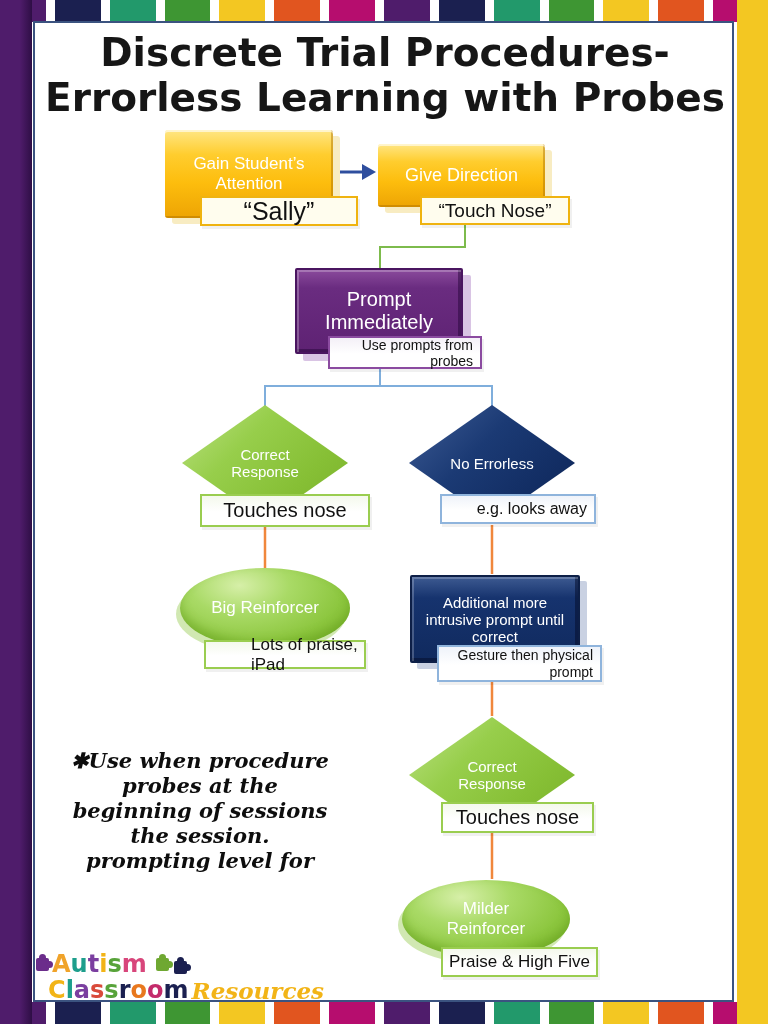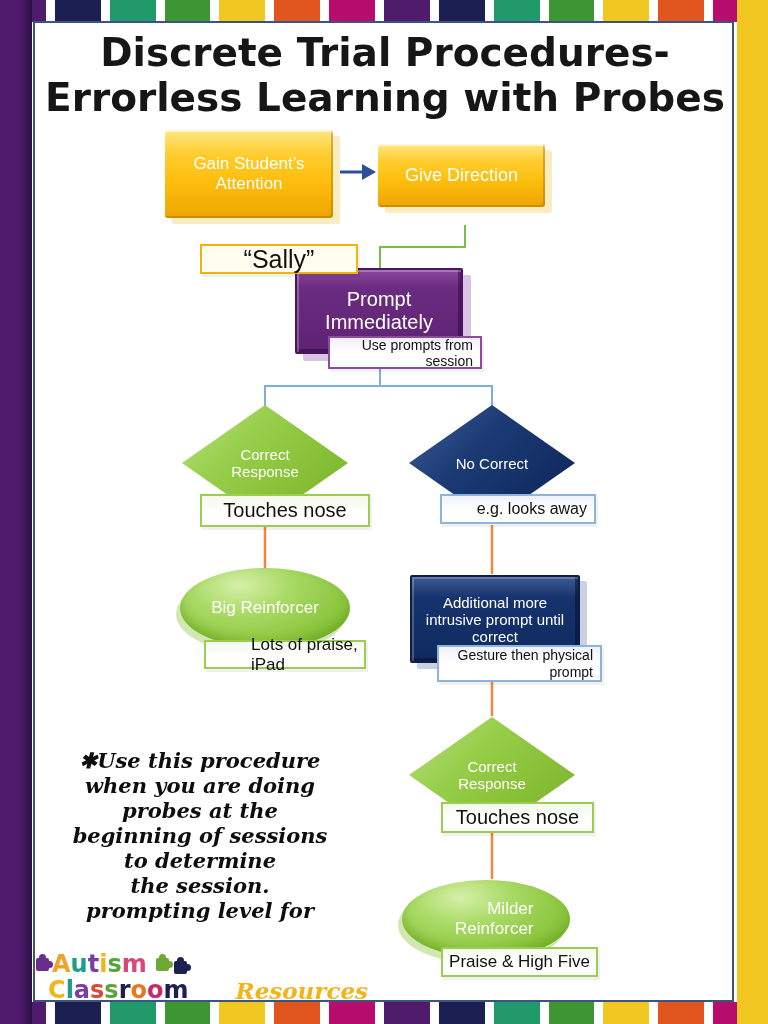--- a/index.html
+++ b/index.html
@@ -30,44 +30,44 @@
               box-shadow:8px 7px 0 #D9C4E4, inset 2px 2px 0 rgba(255,255,255,.25), inset -3px -3px 0 rgba(40,5,60,.5);}
   .box-navy{background:linear-gradient(180deg,#3D5A91 0%,#16336E 25%,#102A5E 100%);
             border:2px solid #0D1F47;border-radius:2px;
             box-shadow:7px 6px 0 #C9D1E2, inset 2px 2px 0 rgba(255,255,255,.22), inset -3px -3px 0 rgba(5,15,45,.55);}
   .diamond{clip-path:polygon(50% 0,100% 50%,50% 100%,0 50%);}
   .diamond-green{background:linear-gradient(135deg,#BCE283 0%,#97CE4B 35%,#86BF35 70%,#79B02B 100%);
                  filter:drop-shadow(-4px 6px 0 rgba(141,198,62,.45));}
   .diamond-navy{background:linear-gradient(135deg,#3E5C95 0%,#1B3A74 40%,#122D63 75%,#0E2554 100%);
                 filter:drop-shadow(-4px 6px 0 rgba(19,47,102,.35));}
   .ellipse{border-radius:50%;background:radial-gradient(ellipse at 35% 22%,#D6EFA8 0%,#A9DA66 32%,#8CC63E 68%,#7AB22C 100%);
-           box-shadow:-4px 6px 0 rgba(141,198,62,.4), inset 0 -6px 10px rgba(90,150,20,.45);text-align:right;}
+           box-shadow:-4px 6px 0 rgba(141,198,62,.4), inset 0 -6px 10px rgba(90,150,20,.45);}
   .node .txt{pointer-events:none;}
 
   
   .tag{position:absolute;background:#FFFFFF;color:#111;display:flex;align-items:center;justify-content:center;
        box-sizing:border-box;z-index:9;box-shadow:2px 3px 0 rgba(0,0,0,.06);}
-  .tag-gold{background:#FFFDEE;border:2px solid #EFB310;margin-top:48px;}
+  .tag-gold{background:#FFFDEE;border:2px solid #EFB310;}
   .tag-purple{border:2px solid #8B4BA0;background:linear-gradient(180deg,#F4F0F7 0%,#FFFFFF 55%);}
   .tag-green{border:2px solid #9ACD50;background:linear-gradient(180deg,#F4F9EC 0%,#FFFFFF 55%);}
   .tag-blue{border:2px solid #8FB4DC;background:linear-gradient(180deg,#EFF3FA 0%,#FFFFFF 55%);}
   .tag.right{justify-content:flex-end;text-align:right;padding-right:7px;}
 
   
   svg.connectors{position:absolute;inset:0;width:768px;height:1024px;z-index:4;pointer-events:none;}
 
   
   .note{position:absolute;left:55px;top:748px;width:290px;text-align:center;color:#0d0d0d;
         font-family:"DejaVu Serif",serif;font-style:italic;font-weight:700;font-size:21px;line-height:25px;}
 
   
   .logo{position:absolute;left:36px;top:952px;line-height:25px;}
   .logo-row{display:flex;align-items:center;gap:3px;}
   .logo-word{font-family:"DejaVu Sans",sans-serif;font-weight:700;font-size:24px;letter-spacing:0px;}
-  .logo-script{font-family:"DejaVu Serif",serif;font-style:italic;font-weight:700;font-size:23px;margin-left:44px;}
+  .logo-script{font-family:"DejaVu Serif",serif;font-style:italic;font-weight:700;font-size:23px;}
   .puzzle{width:13px;height:13px;border-radius:2px;background:currentColor;position:relative;display:inline-block;}
   .puzzle::before{content:"";position:absolute;top:-4px;left:3px;width:7px;height:7px;border-radius:50%;background:currentColor;}
   .puzzle::after{content:"";position:absolute;right:-4px;top:3px;width:7px;height:7px;border-radius:50%;background:currentColor;}
   .logo-row2{margin-left:12px;margin-top:1px;}
 </style>
 </head>
 <body>
 
 <div class="page">
 
@@ -128,37 +128,40 @@
     <div class="node box-gold" style="left:165px;top:130px;width:168px;height:88px;font-size:17px;z-index:8;">
       <div class="txt" style="max-width:140px;text-align:center;">Gain Student’s Attention</div>
     </div>
     <div class="tag tag-gold" style="left:200px;top:196px;width:158px;height:30px;font-size:25px;">
       <span>“Sally”</span>
     </div>
 
     <div class="node box-gold" style="left:378px;top:144px;width:167px;height:63px;font-size:18px;z-index:8;">
       <div class="txt">Give Direction</div>
     </div>
+    <div class="tag tag-gold" style="left:420px;top:196px;width:150px;height:29px;font-size:19px;">
+      <span>“Touch Nose”</span>
+    </div>
 
     <div class="node box-purple" style="left:295px;top:268px;width:168px;height:86px;font-size:20px;z-index:8;">
       <div class="txt" style="max-width:125px;">Prompt Immediately</div>
     </div>
     <div class="tag tag-purple right" style="left:328px;top:336px;width:154px;height:33px;font-size:14px;line-height:16px;">
-      <span>Use prompts from session</span>
+      <span>Use prompts from probes</span>
     </div>
 
     <div class="node diamond diamond-green" style="left:182px;top:405px;width:166px;height:116px;font-size:15px;z-index:8;">
       <div class="txt" style="max-width:95px;">Correct Response</div>
     </div>
     <div class="tag tag-green" style="left:200px;top:494px;width:170px;height:33px;font-size:20px;">
       <span>Touches nose</span>
     </div>
 
     <div class="node diamond diamond-navy" style="left:409px;top:405px;width:166px;height:116px;font-size:15px;z-index:8;">
-      <div class="txt" style="max-width:90px;">No Correct</div>
+      <div class="txt" style="max-width:90px;">No Errorless</div>
     </div>
     <div class="tag tag-blue right" style="left:440px;top:494px;width:156px;height:30px;font-size:16px;">
       <span>e.g. looks away</span>
     </div>
 
     <div class="node ellipse" style="left:180px;top:568px;width:170px;height:80px;font-size:17px;z-index:8;">
       <div class="txt">Big Reinforcer</div>
     </div>
     <div class="tag tag-green" style="left:204px;top:640px;width:162px;height:29px;font-size:17px;padding-left:45px;">
       <span>Lots of praise, iPad</span>
@@ -179,25 +182,23 @@
     </div>
 
     <div class="node ellipse" style="left:402px;top:880px;width:168px;height:78px;font-size:17px;z-index:8;">
       <div class="txt" style="max-width:95px;">Milder Reinforcer</div>
     </div>
     <div class="tag tag-green" style="left:441px;top:947px;width:157px;height:30px;font-size:17px;">
       <span>Praise &amp; High Five</span>
     </div>
 
     <div class="note">
-      <div>✱Use this procedure</div>
-      <div>when you are doing</div>
+      <div>✱Use when procedure</div>
       <div>probes at the</div>
       <div>beginning of sessions</div>
-      <div>to determine</div>
       <div>the session.</div>
       <div>prompting level for</div>
     </div>
 
     <div class="logo">
       <div class="logo-row">
         <span class="puzzle" style="color: rgb(107, 45, 139);"></span>
         <span class="logo-word"><span style="color: rgb(240, 163, 42);">A</span><span style="color: rgb(29, 158, 140);">u</span><span style="color: rgb(123, 63, 160);">t</span><span style="color: rgb(242, 180, 23);">i</span><span style="color: rgb(88, 163, 58);">s</span><span style="color: rgb(216, 70, 123);">m</span></span>
         <span class="puzzle" style="margin-left: 6px; color: rgb(111, 168, 50);"></span>
         <span class="puzzle" style="margin-left: 2px; top: 3px; color: rgb(27, 32, 80);"></span>

